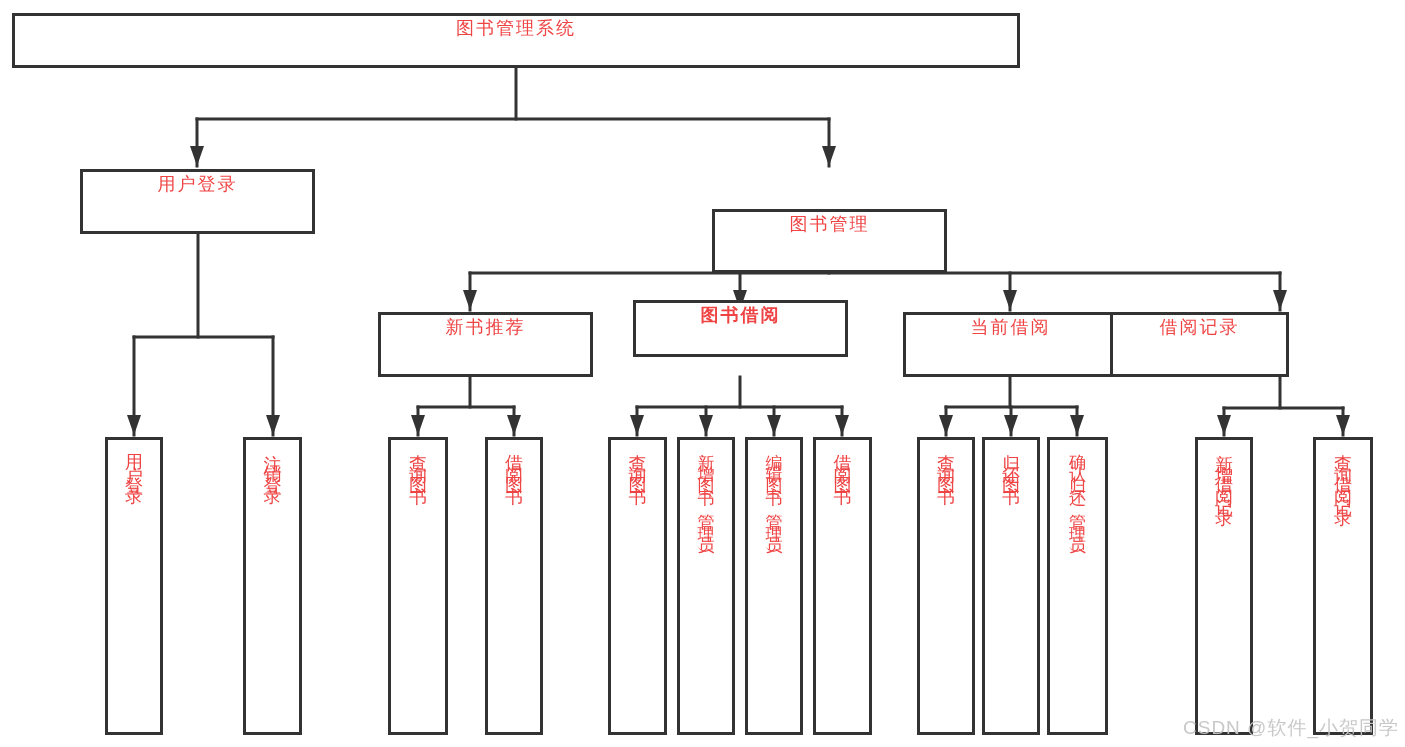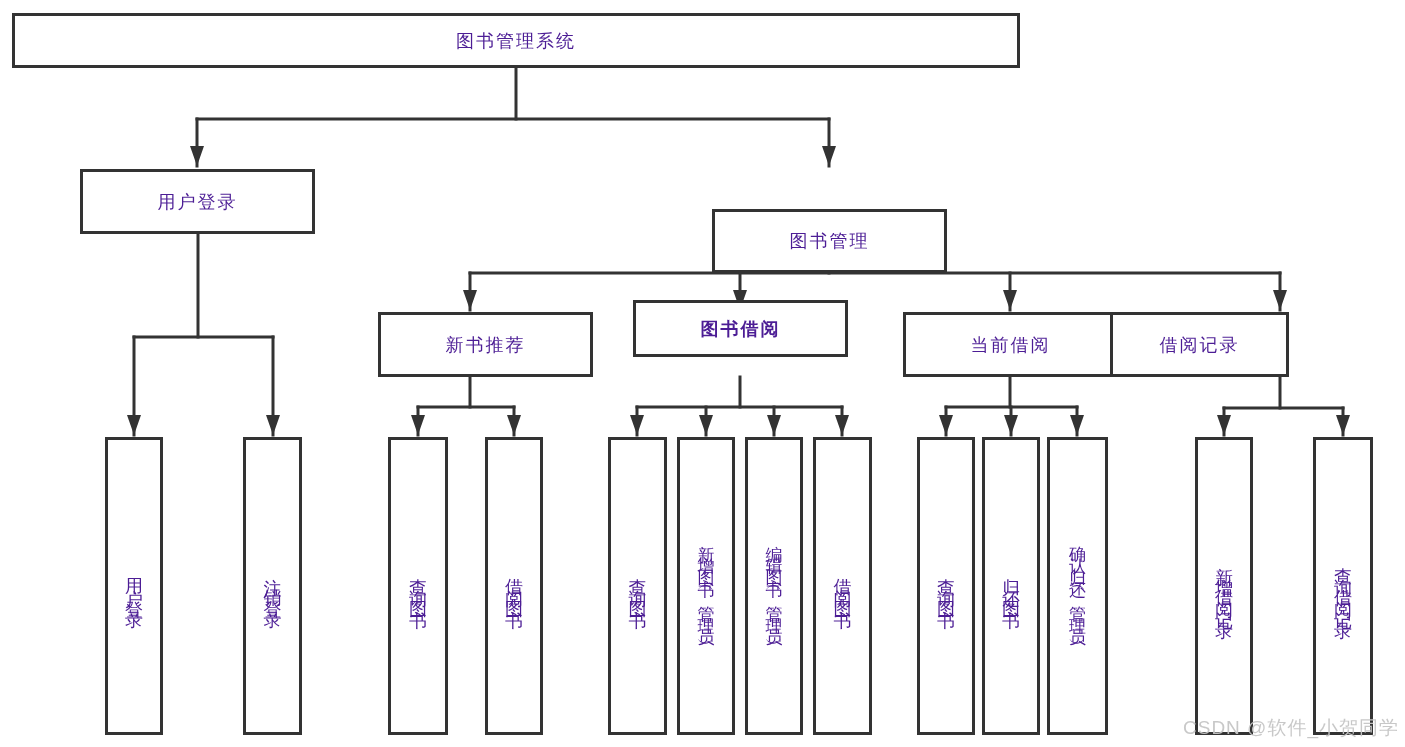--- a/index.html
+++ b/index.html
@@ -21,23 +21,23 @@
     width: 1405px;
     height: 747px;
     pointer-events: none;
   }
   .box {
     position: absolute;
     box-sizing: border-box;
     border: 3px solid #333333;
     background: #ffffff;
     display: flex;
-    align-items: center;
+    align-items: flex-start;
     justify-content: center;
-    color: #4c1d95;
+    color: #ef4444;
   }
   .hlabel {
     font-size: 18px;
     letter-spacing: 2px;
     white-space: nowrap;
   }
   .vlabel {
     writing-mode: vertical-rl;
     font-size: 18px;
     letter-spacing: 11px;

